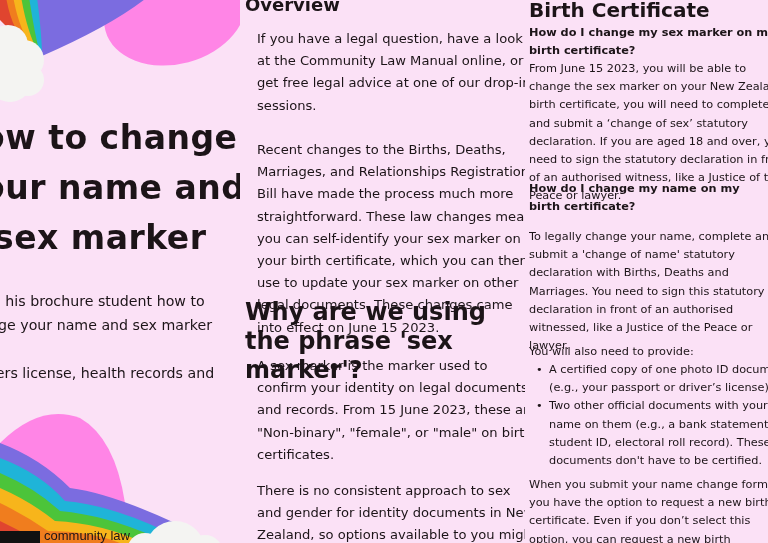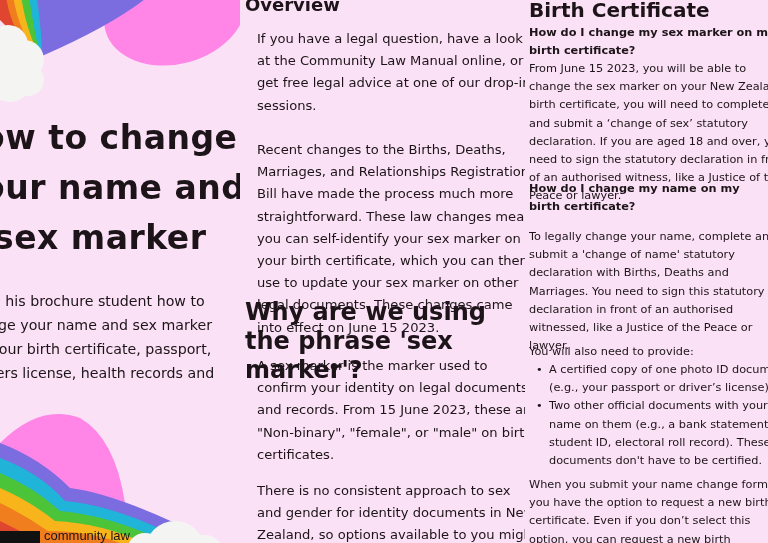--- a/index.html
+++ b/index.html
@@ -55,21 +55,21 @@
 
   <h1 class="title">
     <span>ow to change</span><br>
     <span>our name and</span><br>
     <span style="margin-left:12px">sex marker</span>
   </h1>
 
   <p class="intro">
     <span>his brochure student how to</span><br>
     <span>ge your name and sex marker</span><br>
-    <span>our birth certificate, passport,</span><br>
+    <br>
     <span>ers license, health records and</span><br>
   </p>
 
   <svg class="deco" width="240" height="140" viewBox="0 0 240 140" style="left:0;top:403px">
     <path d="M0,40 Q40,0 80,15 Q115,35 125,100 L0,140 Z" fill="#ff85e6"></path>
     <path d="M0,40 Q40,55 70,85 Q110,90 175,120 L175,140 L0,140 Z" fill="#7b6ce0"></path>
     <path d="M0,55 Q40,70 65,98 Q110,102 165,128 L165,140 L0,140 Z" fill="#1fb4d8"></path>
     <path d="M0,70 Q35,85 60,108 Q105,112 155,134 L155,140 L0,140 Z" fill="#4cc43a"></path>
     <path d="M0,85 Q30,98 55,118 Q100,120 145,140 L0,140 Z" fill="#f7b51b"></path>
     <path d="M0,100 Q25,112 48,128 Q90,128 120,140 L0,140 Z" fill="#f07d1e"></path>

